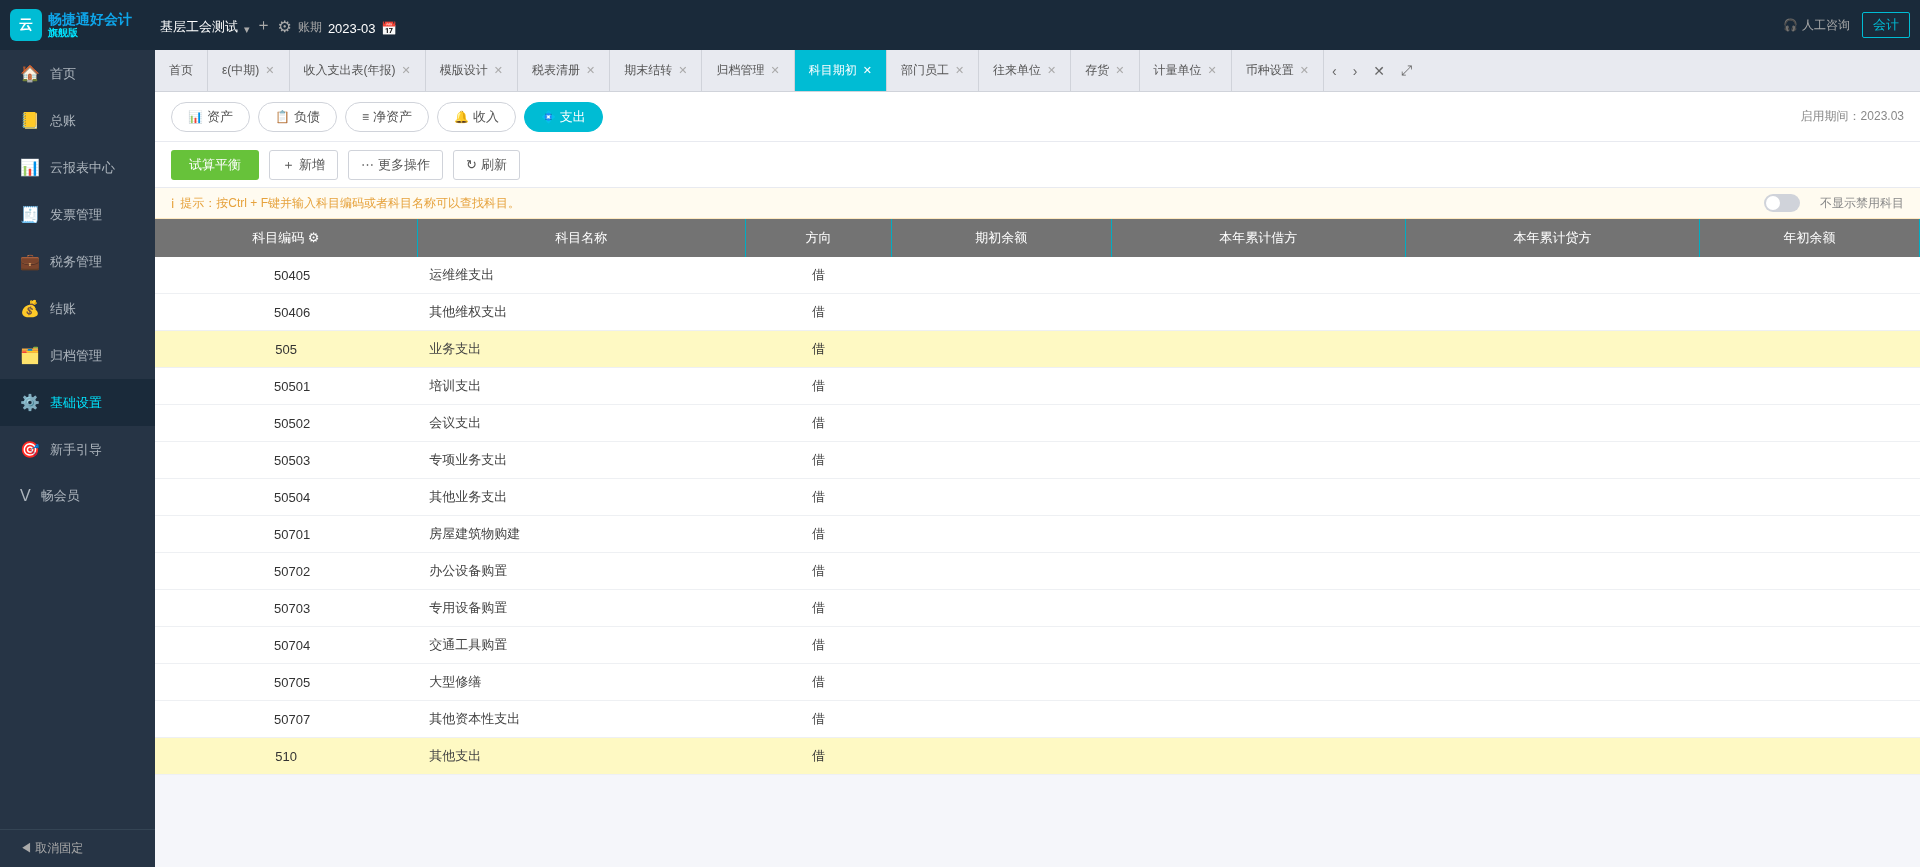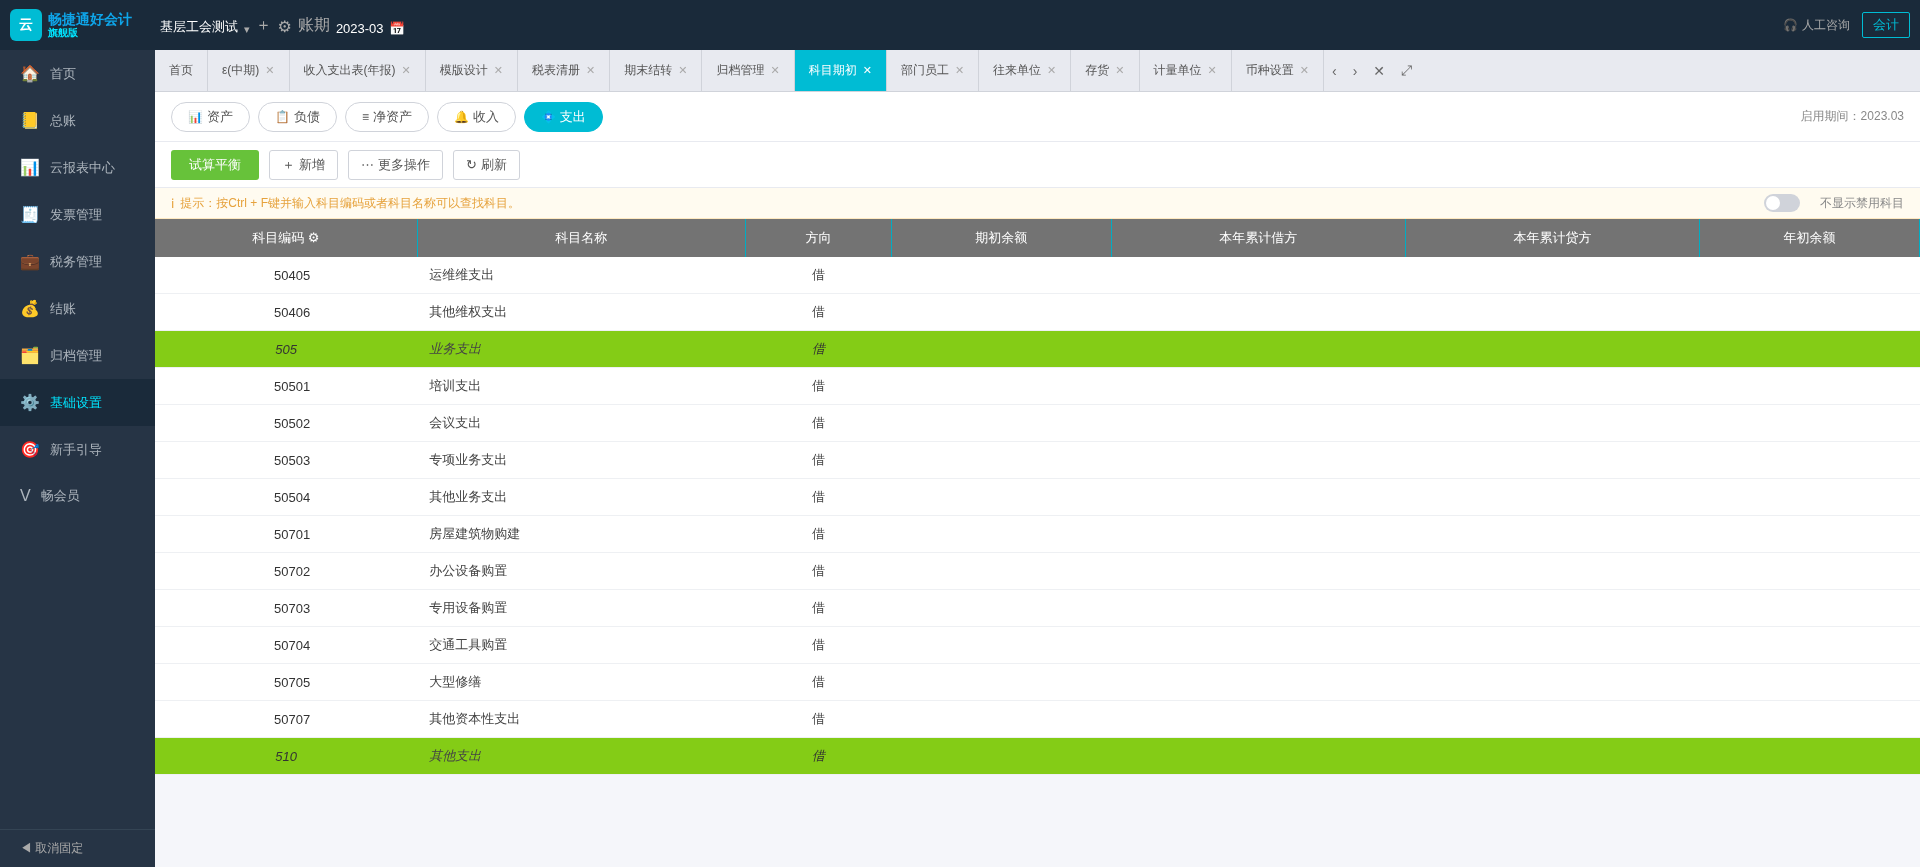--- a/index.html
+++ b/index.html
@@ -10,21 +10,21 @@
     .top-bar-logo { display: flex; align-items: center; gap: 6px; color: #fff; font-size: 15px; font-weight: bold; width: 140px; }
     .top-bar-logo .logo-icon { width: 32px; height: 32px; background: #00bcd4; border-radius: 6px; display: flex; align-items: center; justify-content: center; color: #fff; font-size: 14px; font-weight: bold; }
     .top-bar-logo .logo-text { display: flex; flex-direction: column; line-height: 1.2; }
     .logo-main { font-size: 14px; color: #0ea5e9; }
     .logo-sub { font-size: 10px; color: #00e5ff; }
     .top-bar-project { display: flex; align-items: flex-end; gap: 6px; color: #fff; font-size: 13px; flex: 1; }
     .top-bar-project .proj-name { color: #fff; }
     .top-bar-project .dropdown-arrow { color: #aaa; font-size: 11px; }
     .top-bar-project .add-icon { color: #aaa; font-size: 16px; cursor: pointer; }
     .top-bar-project .settings-icon { color: #aaa; font-size: 16px; cursor: pointer; }
-    .period-label { color: #aaa; font-size: 16px; }
+    .period-label { color: #aaa; font-size: 12px; }
     .period-value { color: #fff; font-size: 13px; }
     .period-icon { color: #00bcd4; font-size: 13px; }
     .top-bar-right { display: flex; align-items: center; gap: 12px; }
     .customer-service { display: flex; align-items: center; gap: 4px; color: #aaa; font-size: 12px; cursor: pointer; }
     .kuaiji-badge { border: 1px solid #00bcd4; color: #00bcd4; padding: 3px 10px; border-radius: 2px; font-size: 13px; cursor: pointer; }
 
     
     .main-layout { display: flex; flex: 1; overflow: hidden; }
 
     
@@ -68,21 +68,21 @@
     .table-container { flex: 1; overflow-y: auto; overflow-x: hidden; }
     table { width: 100%; border-collapse: collapse; background: #fff; }
     thead tr { background: #737373; color: #fff; }
     thead th { padding: 10px 12px; font-size: 13px; font-weight: normal; text-align: center; border-right: 1px solid #00adc4; }
     thead th:first-child { text-align: center; }
     tbody tr { border-bottom: 1px solid #eef0f3; }
     tbody td { padding: 9px 12px; font-size: 13px; color: #444; text-align: center; }
     tbody td:nth-child(1) { text-align: center; color: #333; margin-left: 24px; }
     tbody td:nth-child(2) { text-align: left; color: #444; }
     tbody td:nth-child(3) { text-align: center; }
-    .parent-row td { font-weight: 500; color: #333; background: #84cc16; font-style: italic; }
+    .parent-row td { font-weight: 500; color: #333; background: #fef9c3; }
     .parent-row td:nth-child(1) { padding-left: 12px; }
     .child-row td:nth-child(1) { padding-left: 24px; }
 
     .gear-icon { font-size: 13px; color: #fff; cursor: pointer; }
 
     
     .table-container::-webkit-scrollbar { width: 8px; }
     .table-container::-webkit-scrollbar-track { background: #f0f0f0; }
     .table-container::-webkit-scrollbar-thumb { background: #c0c4cc; border-radius: 4px; }
   </style>

